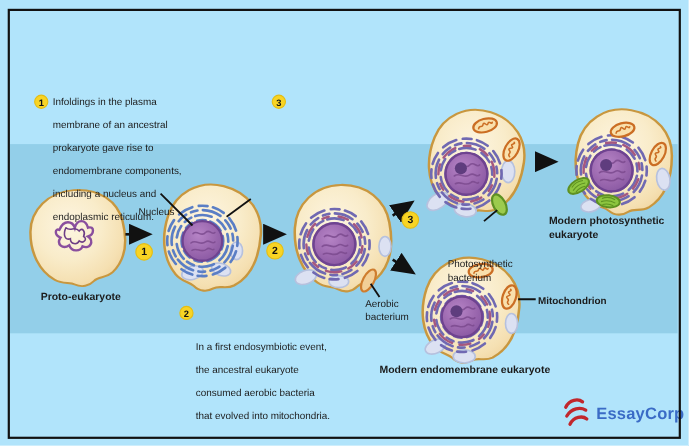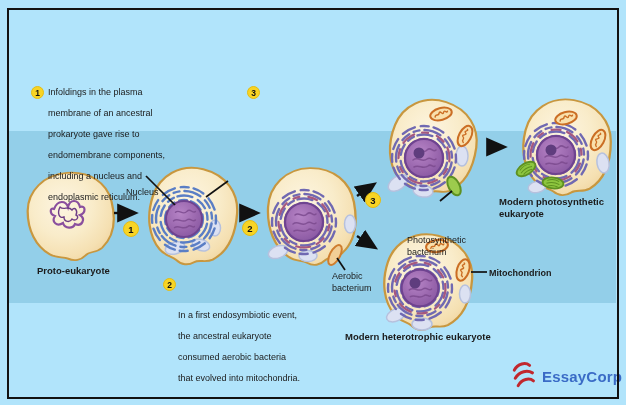--- a/index.html
+++ b/index.html
@@ -187,21 +187,21 @@
 
   <div class="lbl bold" style="left:37px;top:265px;">Proto-eukaryote</div>
   <div class="lbl" style="left:126px;top:162px;margin-top:24px;">Nucleus</div>
   <div class="lbl" style="left:332px;top:270px;">Aerobic
 bacterium</div>
   <div class="lbl" style="left:407px;top:212px;margin-top:22px;">Photosynthetic
 bacterium</div>
   <div class="lbl" style="left:489px;top:267px;font-weight:bold;">Mitochondrion</div>
   <div class="lbl bold" style="left:488px;top:196px;margin-left:11px;">Modern photosynthetic
 eukaryote</div>
-  <div class="lbl bold" style="left:345px;top:331px;">Modern heterotrophic eukaryote</div>
+  <div class="lbl bold" style="left:345px;top:331px;">Modern endomembrane eukaryote</div>
 
   <div id="brand">
     <svg width="26" height="34" viewBox="0 0 26 34">
       <g fill="none" stroke="#c1272d" stroke-width="3" stroke-linecap="round" transform="rotate(-14 13 17)">
         <path d="M5,9 C10,3 18,4 21,8"></path>
         <path d="M4,17 C10,11 18,12 22,16"></path>
         <path d="M5,25 C10,19 18,20 21,24"></path>
       </g>
     </svg>
     <span id="brand-text">EssayCorp</span>

